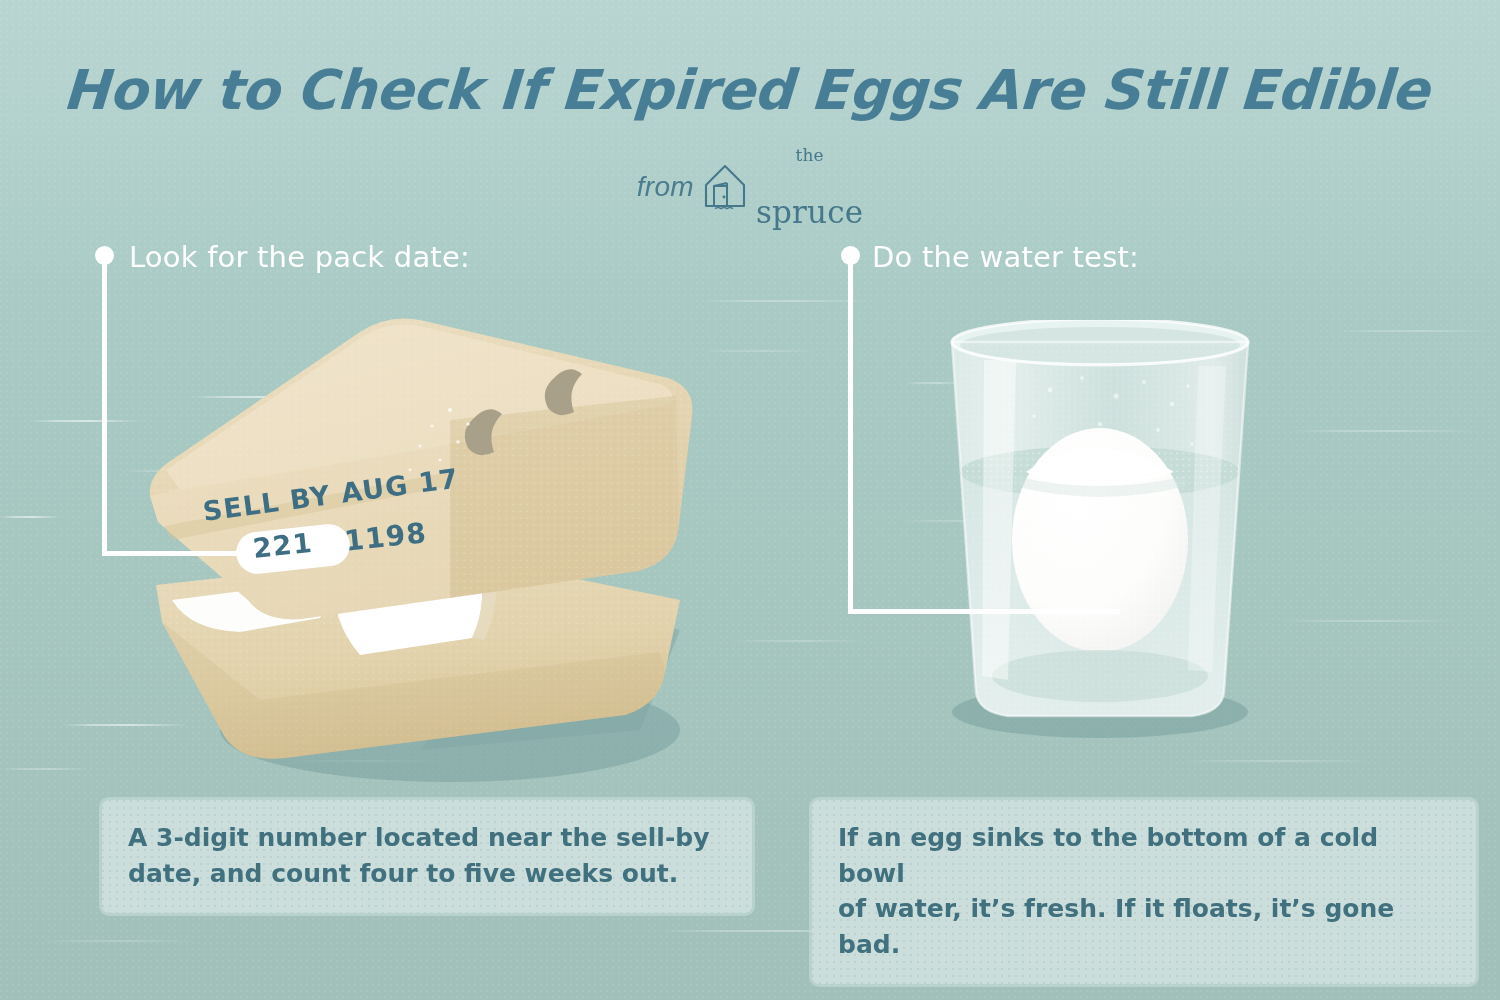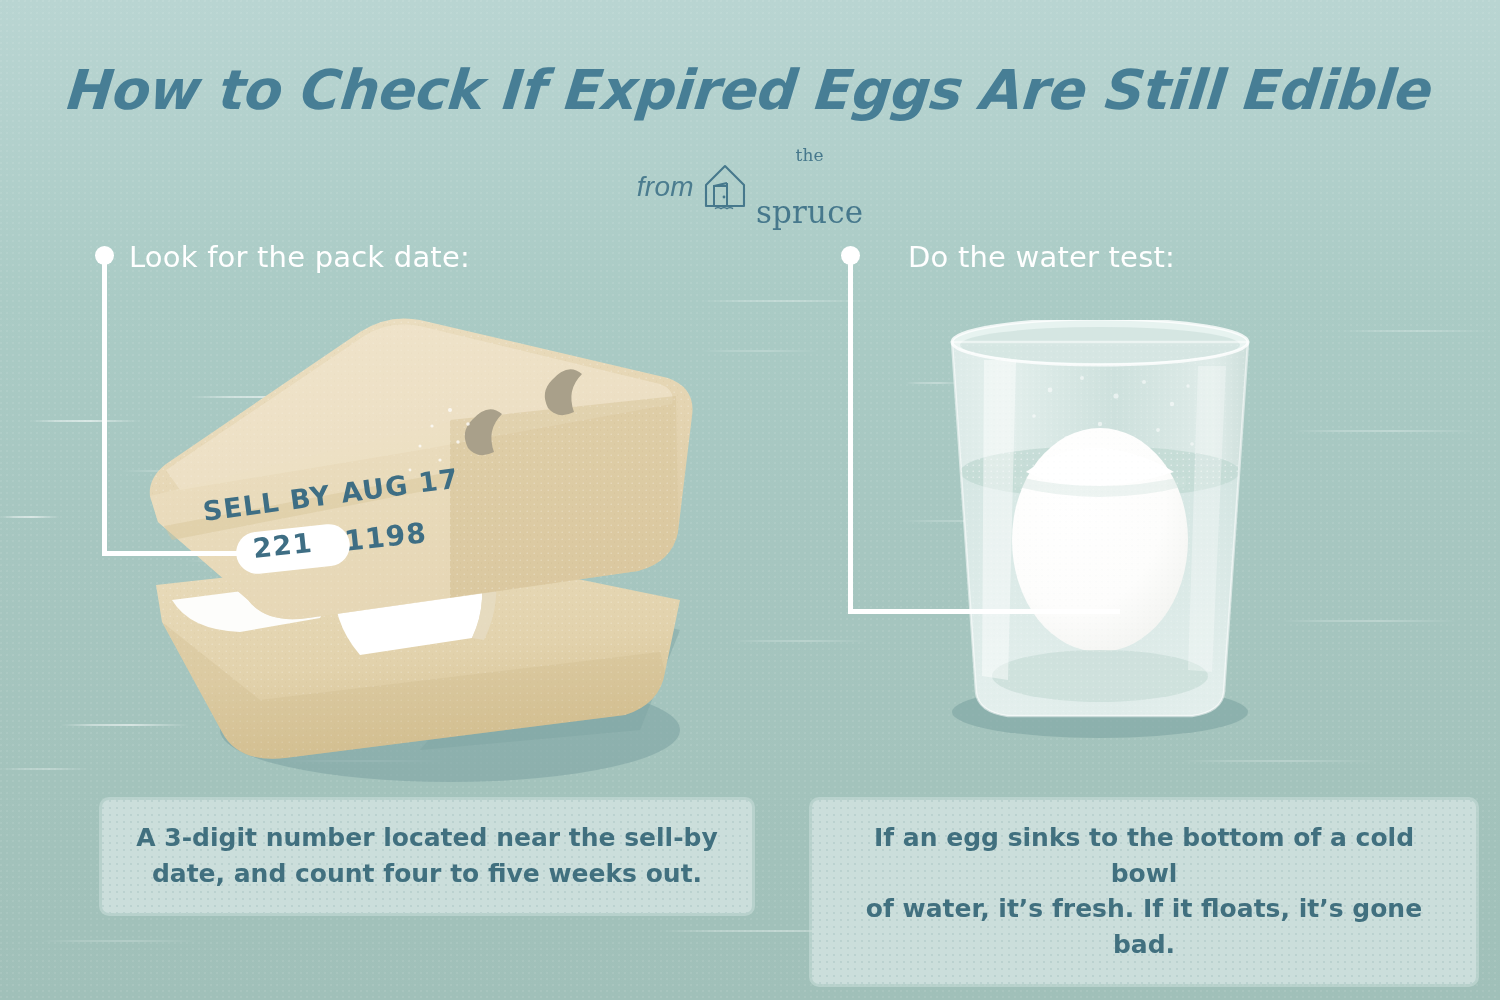--- a/index.html
+++ b/index.html
@@ -107,21 +107,21 @@
   .step-label {
     position: absolute;
     color: #ffffff;
     font-family: "DejaVu Sans", sans-serif;
     font-weight: normal;
     font-size: 29px;
     letter-spacing: .2px;
     white-space: nowrap;
   }
   .step-label.left  { left: 129px; top: 240px; }
-  .step-label.right { left: 908px; top: 240px; text-align: right; }
+  .step-label.right { left: 872px; top: 240px; text-align: right; }
 
   
   .dot {
     position: absolute;
     width: 19px; height: 19px;
     border-radius: 50%;
     background: #ffffff;
   }
   .line-v, .line-h {
     position: absolute;
@@ -132,21 +132,20 @@
 
   
   .caption {
     position: absolute;
     background: #cbdedb;
     color: #41707f;
     font-family: "DejaVu Sans", sans-serif;
     font-weight: bold;
     font-size: 25px;
     line-height: 1.42;
-    text-align: center;
     padding: 20px 26px 22px;
     border-radius: 7px;
     box-shadow: 0 0 0 3px rgba(203,222,219,.55);
   }
   .caption::before {
     content: "";
     position: absolute;
     inset: -4px;
     border-radius: 9px;
     background: rgba(203,222,219,.45);

